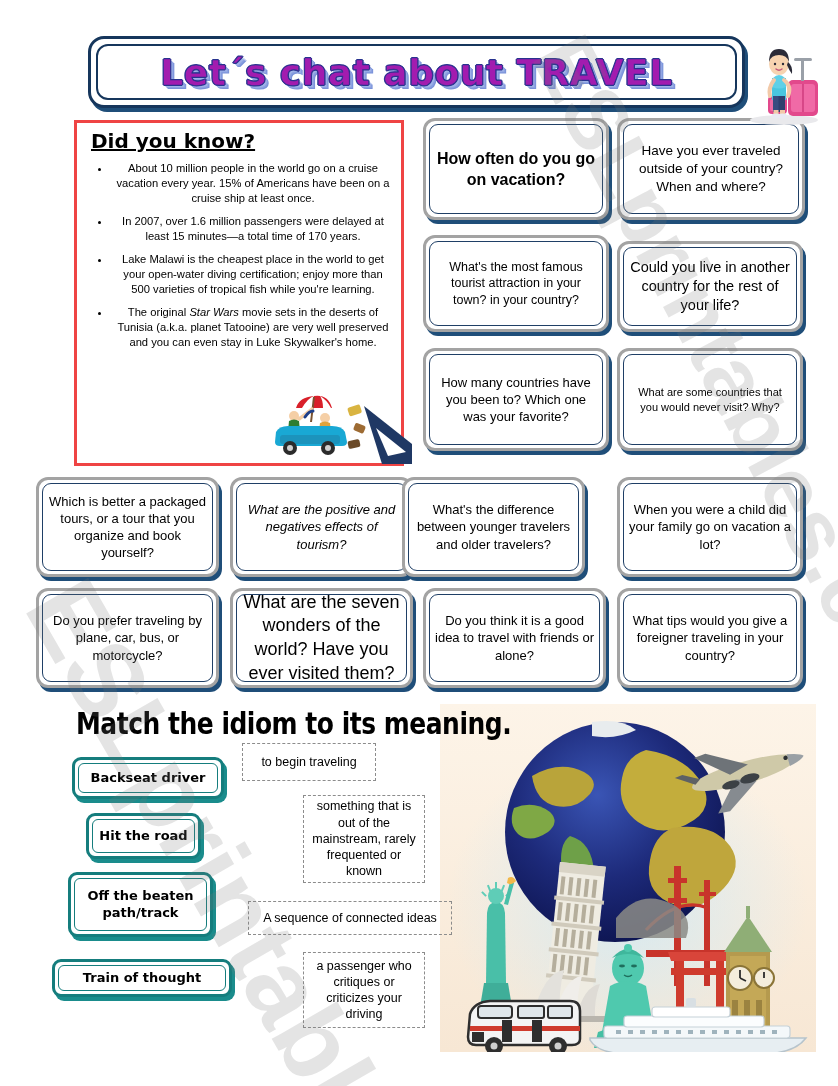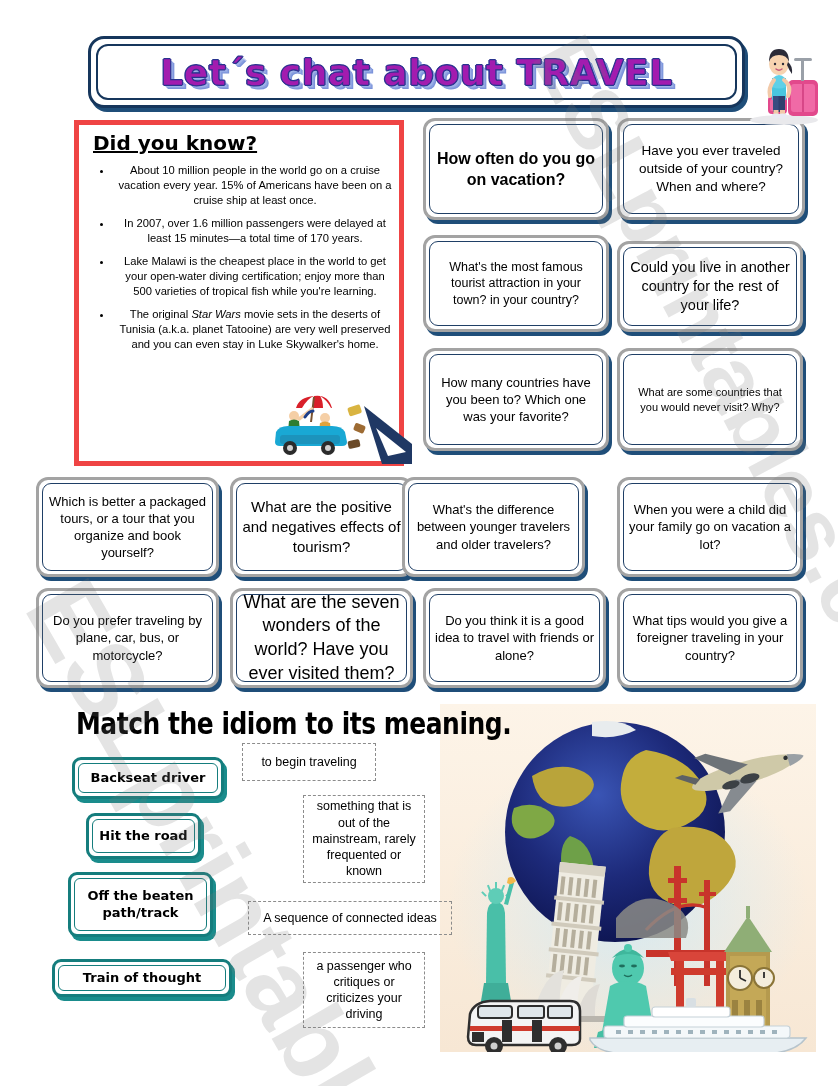--- a/index.html
+++ b/index.html
@@ -100,21 +100,21 @@
     pointer-events: none;
   }
   .qbox span.qtext { position: relative; z-index: 2; display: block; }
 
   
   #didyouknow {
     position: absolute;
     left: 74px; top: 120px;
     width: 330px; height: 346px;
     background: #ffffff;
-    border: 5px solid #ef4444;
+    border: 3px solid #ef4444;
     z-index: 4;
     overflow: hidden;
   }
   #dyk-title {
     position: absolute;
     left: 14px; top: 6px;
     font-family: "DejaVu Sans", sans-serif;
     font-weight: bold;
     font-size: 20px;
     color: #000;
@@ -321,21 +321,21 @@
 <div class="qbox" style="left:617px; top:348px; width:186px; height:103px; font-size:11px;">
   <div class="inner-ring"></div>
   <span class="qtext">What are some countries that you would never visit? Why?</span>
 </div>
 
 <div class="qbox" style="left:36px; top:477px; width:183px; height:100px; font-size:13px;">
   <div class="inner-ring"></div>
   <span class="qtext">Which is better a packaged tours, or a tour that you organize and book yourself?</span>
 </div>
 
-<div class="qbox" style="left:230px; top:477px; width:183px; height:100px; font-size:15px;">
+<div class="qbox" style="left:230px; top:477px; width:183px; height:100px; font-size:13px;font-style:italic;">
   <div class="inner-ring"></div>
   <span class="qtext">What are the positive and negatives effects of tourism?</span>
 </div>
 
 <div class="qbox" style="left:402px; top:477px; width:183px; height:100px; font-size:13px;">
   <div class="inner-ring"></div>
   <span class="qtext">What's the difference between younger travelers and older travelers?</span>
 </div>
 
 <div class="qbox" style="left:617px; top:477px; width:186px; height:100px; font-size:13px;">

